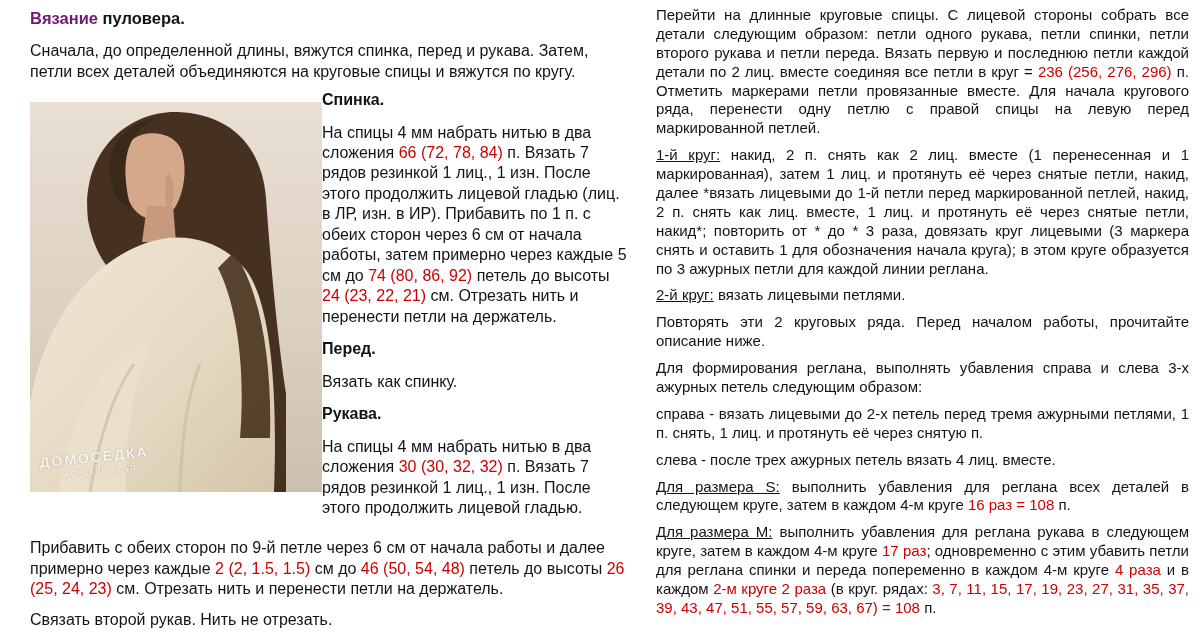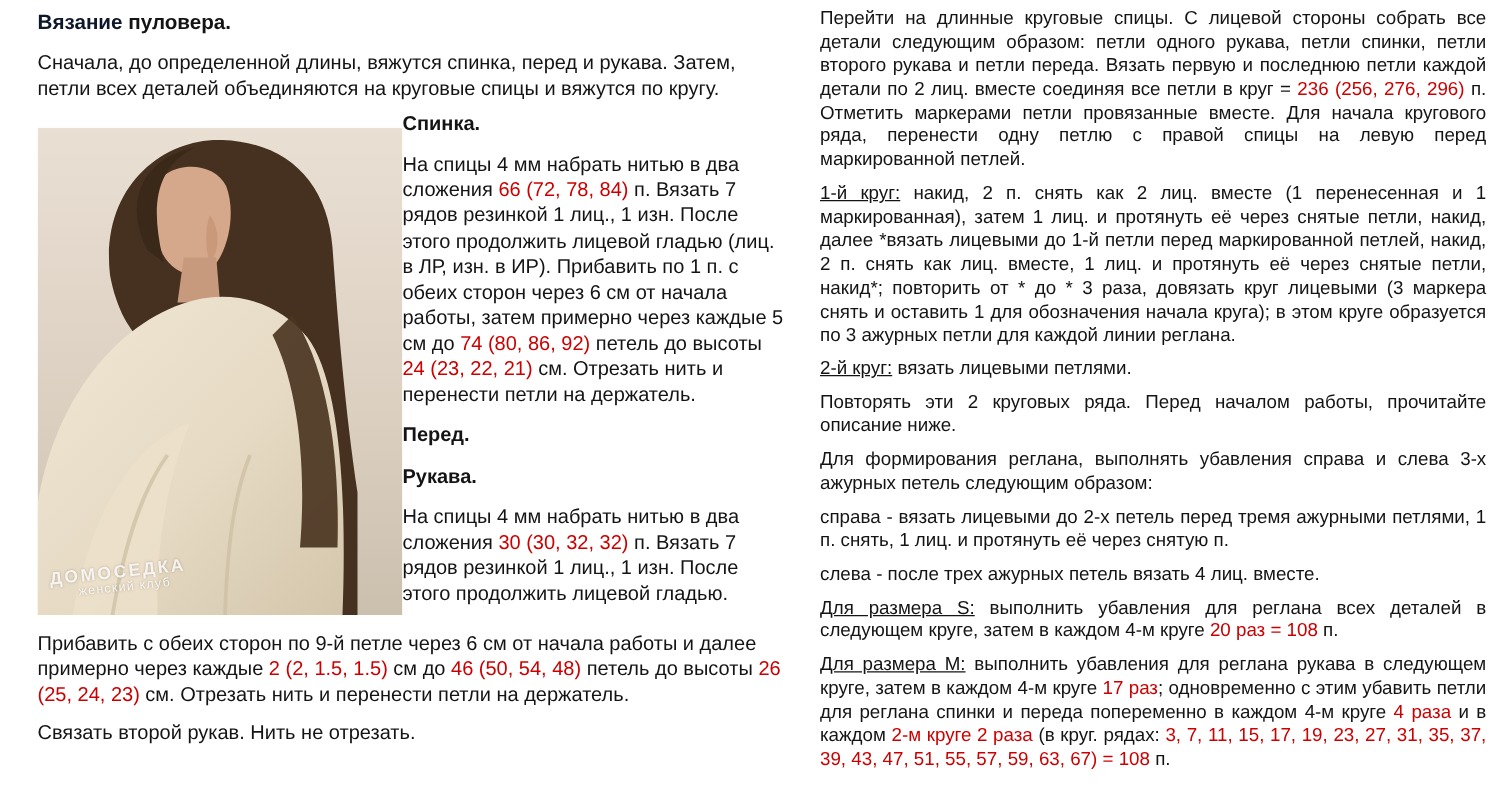--- a/index.html
+++ b/index.html
@@ -47,21 +47,21 @@
   
   .right-col {
     position:absolute; left:656px; top:6px; width:533px;
     font-size:15px; line-height:1.26;
     text-align:justify;
   }
   .right-col p { margin:0 0 8px 0; }
 
   
   .c-red  { color:#cc0000; }
-  .c-blue { color:#0f172a; }
+  .c-blue { color:#701a75; }
   .seg-b  { font-weight:bold; }
   .seg-u  { text-decoration:underline; }
 </style>
 </head>
 <body>
 
 <div class="page">
 
   <div class="left-col">
 
@@ -110,35 +110,36 @@
           <span class="wm1">ДОМОСЕДКА</span>
           <span class="wm2">женский клуб</span>
         </div>
       </div>
 
       <div class="side-text">
         <p class="sec">Спинка.</p>
         <p class="body"><span>На спицы 4 мм набрать нитью в два сложения </span><span class="c-red">66 (72, 78, 84)</span><span> п. Вязать 7 рядов резинкой 1 лиц., 1 изн. После этого продолжить лицевой гладью (лиц. в ЛР, изн. в ИР). Прибавить по 1 п. с обеих сторон через 6 см от начала работы, затем примерно через каждые 5 см до </span><span class="c-red">74 (80, 86, 92)</span><span> петель до  высоты </span><span class="c-red">24 (23, 22, 21)</span><span> см. Отрезать нить и перенести петли на держатель.</span></p>
 
         <p class="sec">Перед.</p>
+        <p class="body"><span>Вязать как спинку.</span></p>
 
         <p class="sec">Рукава.</p>
         <p class="body"><span>На спицы 4 мм набрать нитью в два сложения </span><span class="c-red">30 (30, 32, 32)</span><span> п. Вязать 7 рядов резинкой 1 лиц., 1 изн. После этого продолжить лицевой гладью.</span></p>
       </div>
     </div>
 
     <p class="after-p1"><span>Прибавить с обеих сторон по 9-й петле через 6 см от начала работы и далее примерно через каждые </span><span class="c-red">2 (2, 1.5, 1.5)</span><span> см до </span><span class="c-red">46 (50, 54, 48)</span><span> петель до высоты </span><span class="c-red">26 (25, 24, 23)</span><span> см. Отрезать нить и перенести петли на держатель.</span></p>
     <p class="after-p2"><span>Связать второй рукав. Нить не отрезать.</span></p>
   </div>
 
   <div class="right-col">
     <p><span>Перейти на длинные круговые спицы. С лицевой стороны собрать все детали следующим образом: петли одного рукава, петли спинки, петли второго рукава и петли переда. Вязать первую и последнюю петли каждой детали по 2 лиц. вместе соединяя все петли в круг = </span><span class="c-red">236 (256, 276, 296)</span><span> п. Отметить маркерами петли провязанные вместе. Для начала кругового ряда, перенести одну петлю с правой спицы на левую перед маркированной петлей.</span></p>
     <p><span class="seg-u">1-й круг:</span><span> накид, 2 п. снять как 2 лиц. вместе (1 перенесенная и 1 маркированная), затем 1 лиц. и протянуть её через снятые петли, накид, далее *вязать лицевыми до 1-й петли перед маркированной петлей, накид, 2 п. снять как лиц. вместе, 1 лиц. и протянуть её через снятые петли, накид*; повторить от * до * 3 раза, довязать круг лицевыми (3 маркера снять и оставить 1 для обозначения начала круга); в этом круге образуется по 3 ажурных петли для каждой линии реглана.</span></p>
     <p><span class="seg-u">2-й круг:</span><span> вязать лицевыми петлями.</span></p>
     <p><span>Повторять эти 2 круговых ряда. Перед началом работы, прочитайте описание ниже.</span></p>
     <p><span>Для формирования реглана,  выполнять убавления справа и слева 3-х ажурных петель следующим образом:</span></p>
     <p><span>справа - вязать лицевыми до 2-х петель перед тремя ажурными петлями, 1 п. снять, 1 лиц. и протянуть её через снятую п.</span></p>
     <p><span>слева - после трех ажурных петель вязать 4 лиц. вместе.</span></p>
-    <p><span class="seg-u">Для размера S:</span><span> выполнить убавления для реглана всех деталей в следующем круге, затем в каждом 4-м круге </span><span class="c-red">20 раз = 108</span><span> п.</span></p>
+    <p><span class="seg-u">Для размера S:</span><span> выполнить убавления для реглана всех деталей в следующем круге, затем в каждом 4-м круге </span><span class="c-red">16 раз = 108</span><span> п.</span></p>
     <p><span class="seg-u">Для размера M:</span><span> выполнить убавления для реглана рукава в следующем круге, затем в каждом 4-м круге </span><span class="c-red">17 раз</span><span>; одновременно с этим убавить петли для реглана спинки и переда попеременно в каждом 4-м круге </span><span class="c-red">4 раза</span><span> и в каждом </span><span class="c-red">2-м круге 2 раза</span><span> (в круг. рядах: </span><span class="c-red">3, 7, 11, 15, 17, 19, 23, 27, 31, 35, 37, 39, 43, 47, 51, 55, 57, 59, 63, 67) = 108</span><span> п.</span></p>
   </div>
 
 </div>
 
 </body></html>

